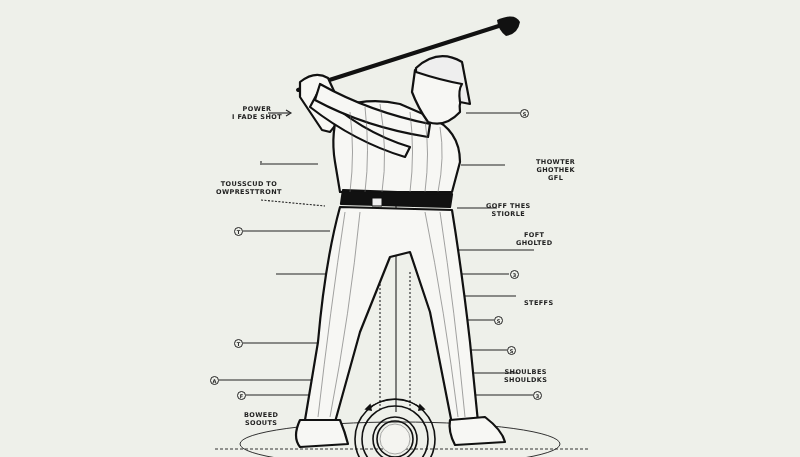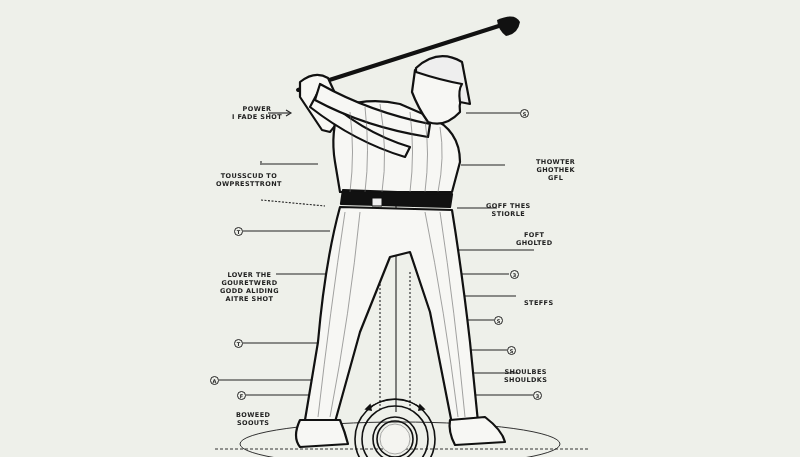--- a/index.html
+++ b/index.html
@@ -83,27 +83,23 @@
       <circle cx="395" cy="427" r="18"></circle>
       <path d="M370,395 Q395,380 420,395" stroke-width="1.2"></path>
       <path d="M366,397 l4,-4 l1,5 z" fill="#111"></path>
       <path d="M424,397 l-4,-4 l-1,5 z" fill="#111"></path>
     </g>
     <circle cx="395" cy="427" r="15" fill="#f4f4f0" stroke="#777" stroke-width="0.6"></circle>
   </svg>
 
   <div class="lbl" style="left:232px;top:93px">POWER
 I FADE SHOT</div>
-  <div class="lbl" style="left:216px;top:160px">TOUSSCUD TO
+  <div class="lbl" style="left:216px;top:168px">TOUSSCUD TO
 OWPRESTTRONT</div>
-  <div class="lbl" style="left:220px;top:259px">LOVER THE
-GOURETWERD
-GODD ALIDING
-AITRE SHOT</div>
-  <div class="lbl" style="left:236px;top:399px">BOWEED
+  <div class="lbl" style="left:244px;top:399px">BOWEED
 SOOUTS</div>
 
   <div class="lbl" style="left:536px;top:146px">THOWTER
 GHOTHEK
 GFL</div>
   <div class="lbl" style="left:486px;top:190px">GOFF THES
 STIORLE</div>
   <div class="lbl" style="left:516px;top:219px">FOFT
 GHOLTED</div>
   <div class="lbl" style="left:524px;top:287px">STEFFS</div>

